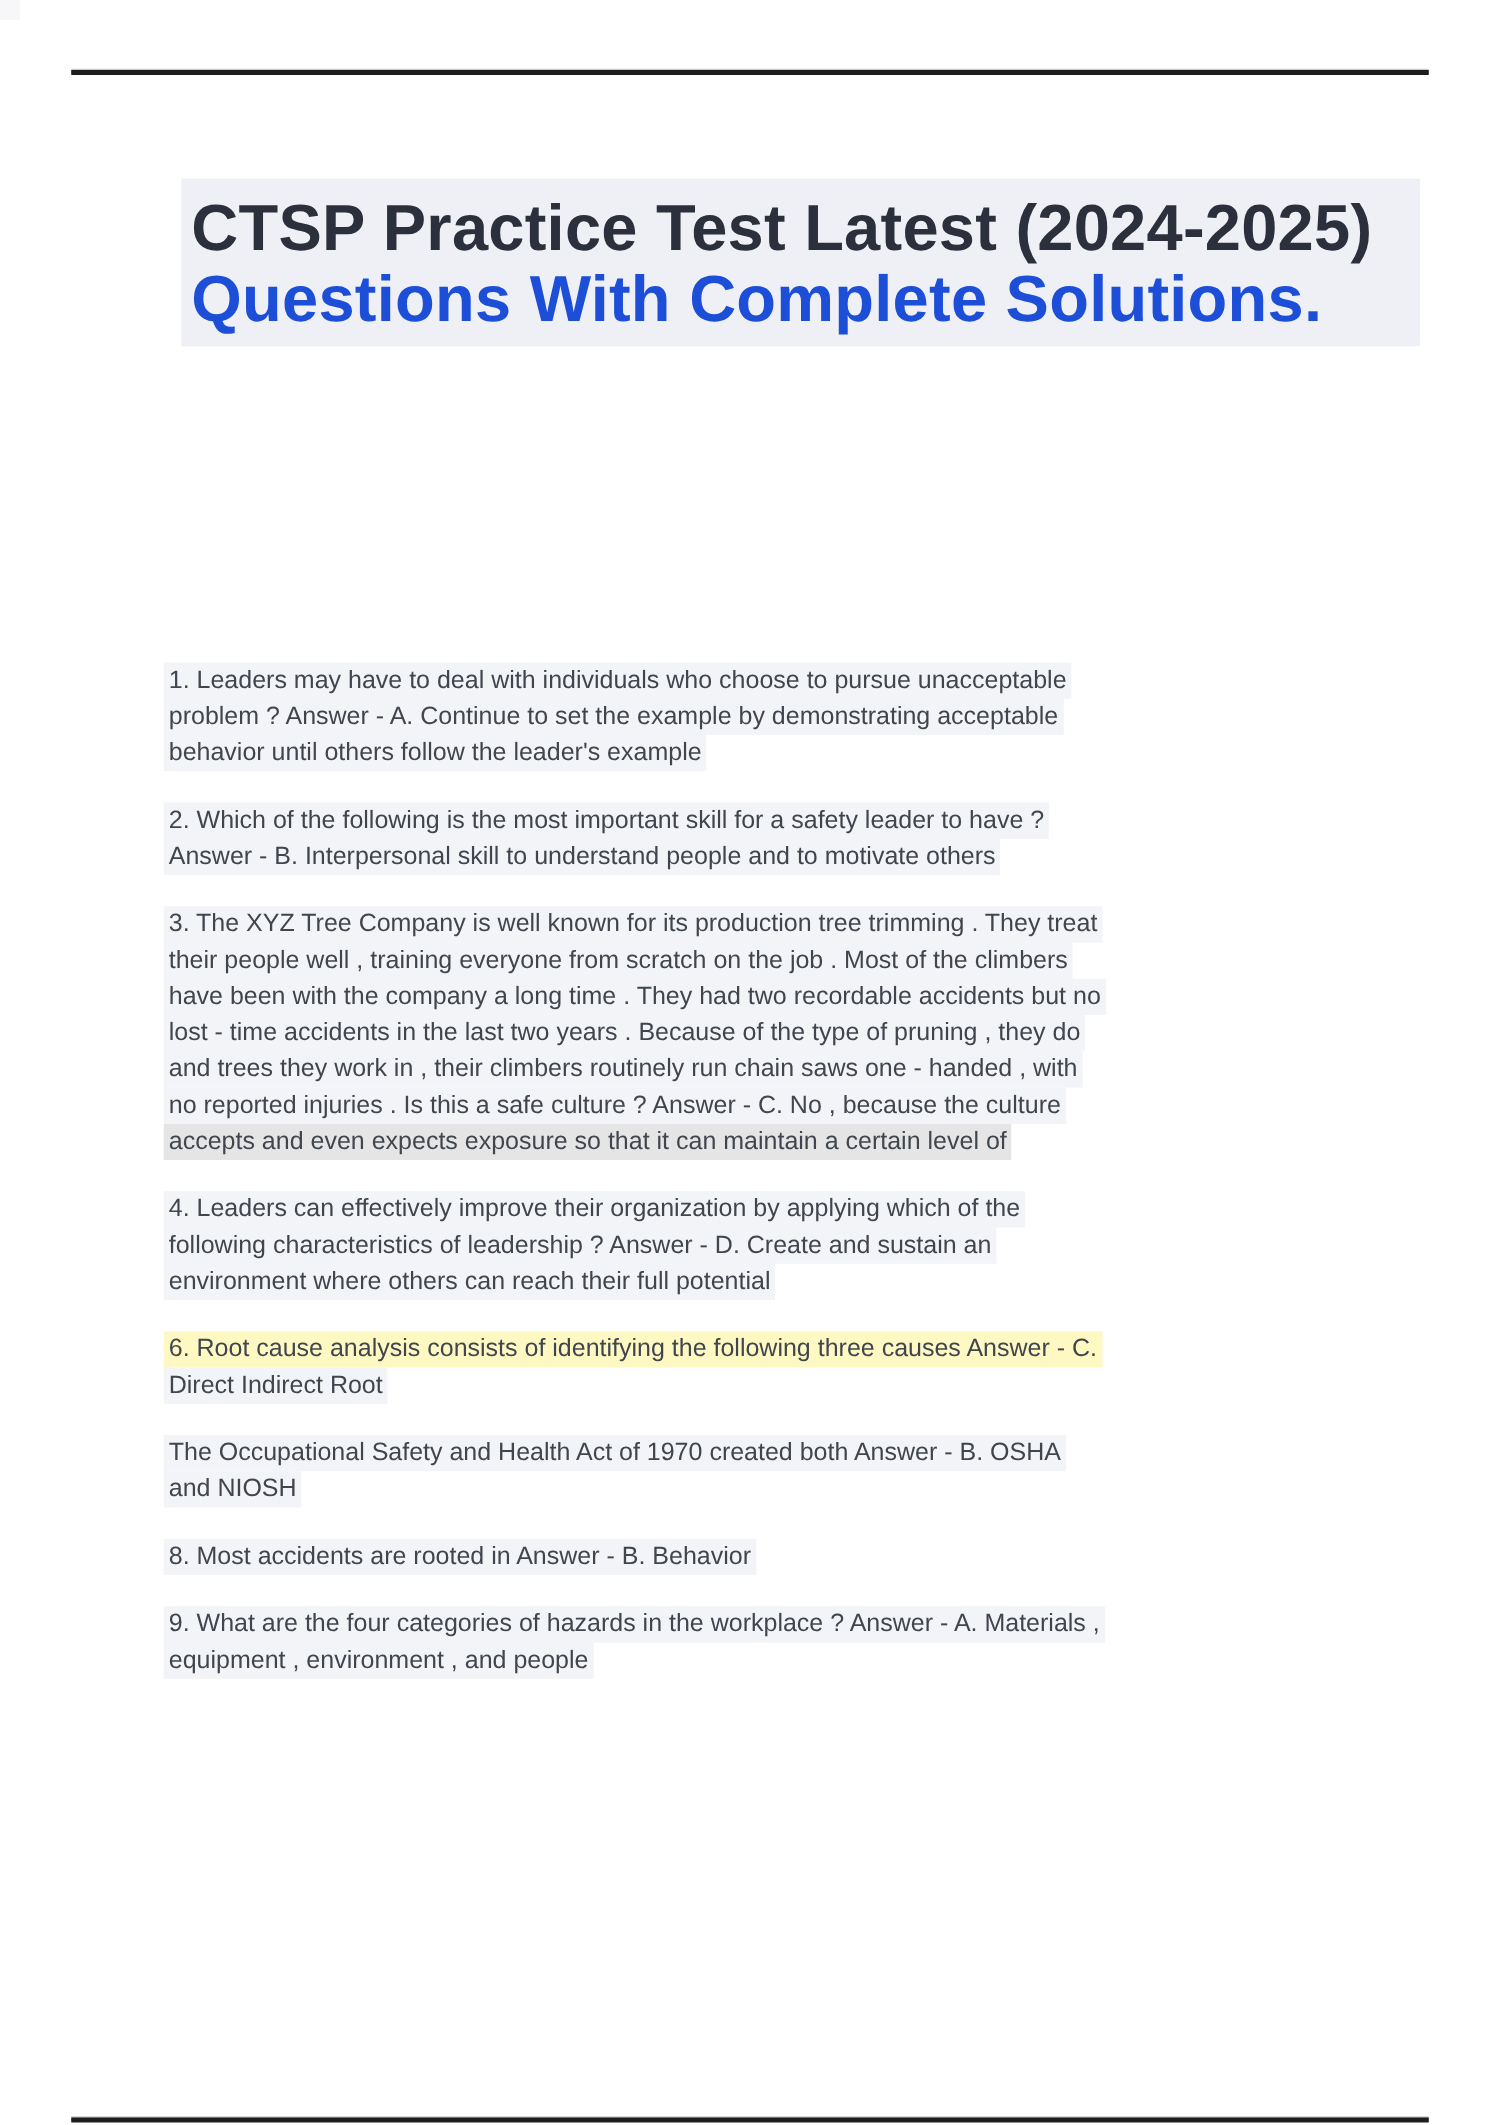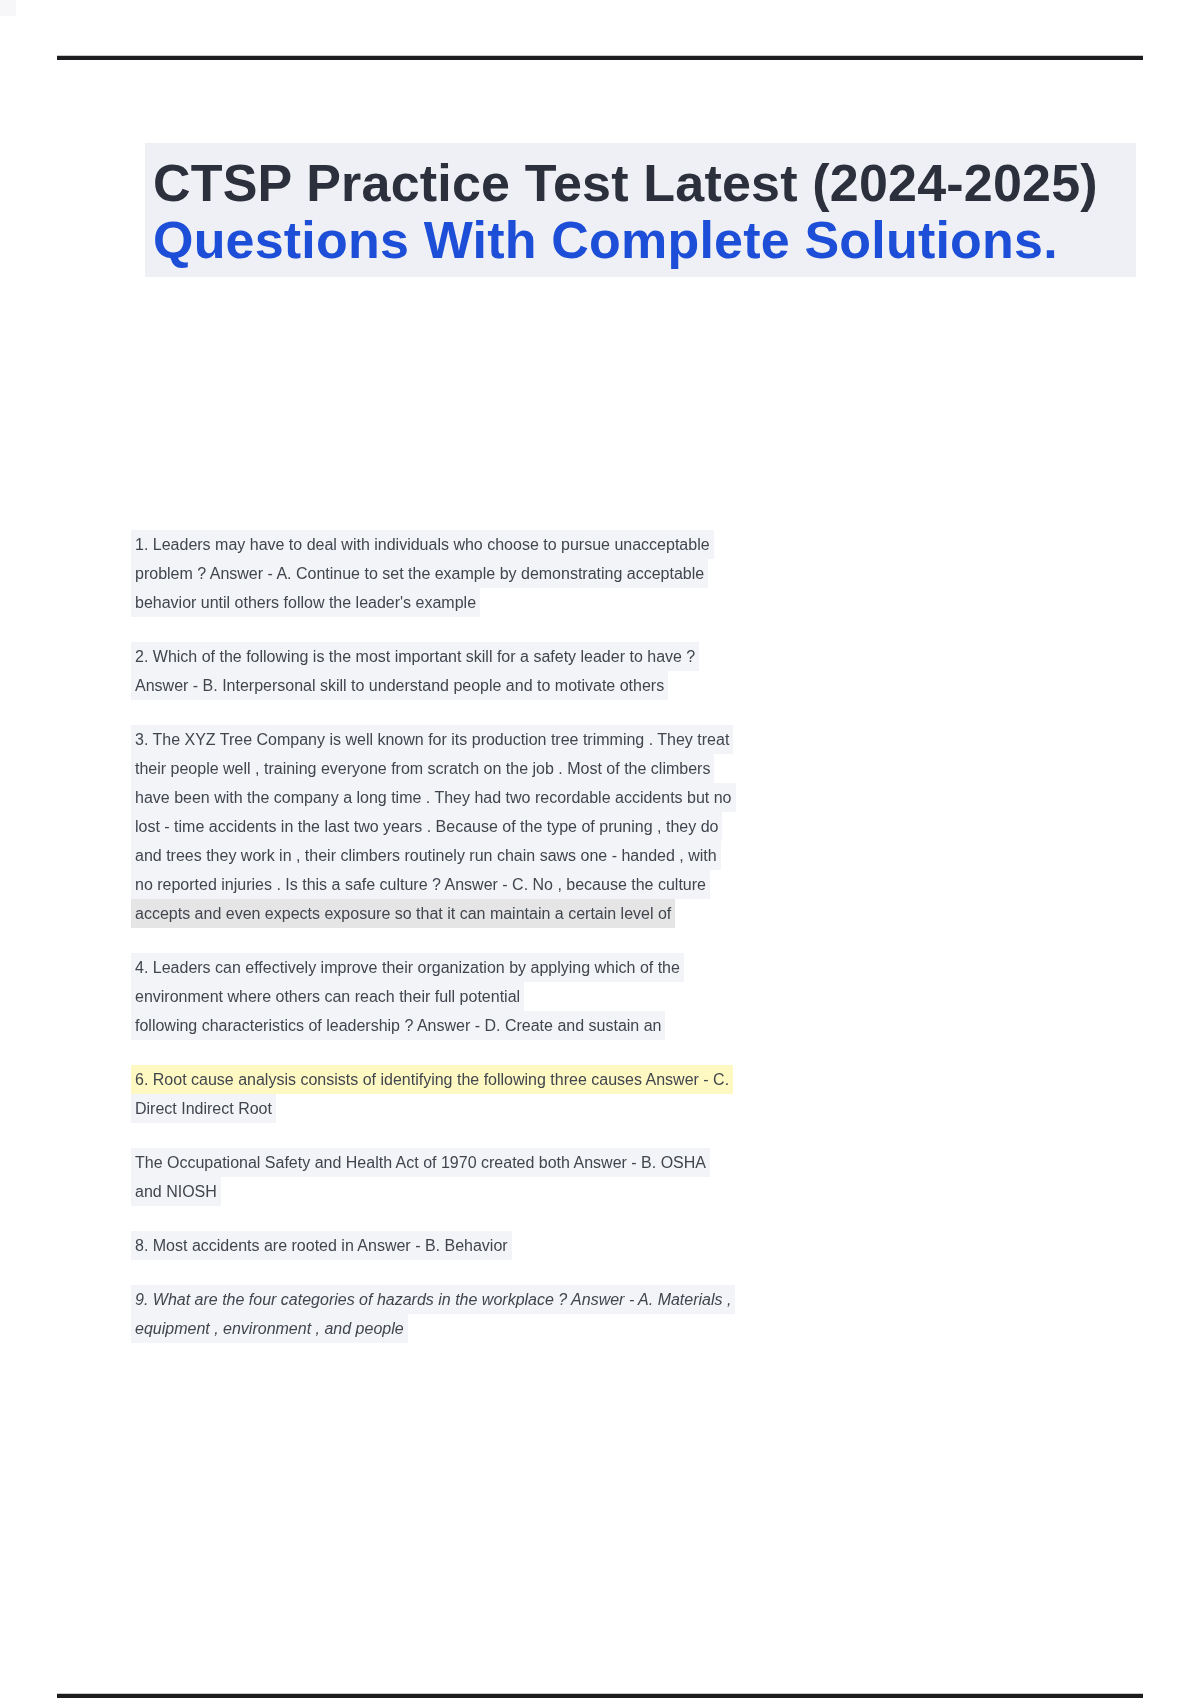--- a/index.html
+++ b/index.html
@@ -54,25 +54,25 @@
 
   .content {
     position: absolute;
     left: 135px;
     top: 530px;
     width: 860px;
   }
   .paragraph {
     margin: 0 0 25px 0;
   }
-  .paragraph:last-child { margin-bottom: 16px; font-style: italic; }
+  .paragraph:last-child { margin-bottom: 16px; }
   .text-line {
     display: table;
     white-space: nowrap;
-    font-size: 16px;
+    font-size: 20px;
     line-height: 27px;
     padding: 1px 4px;
     margin-left: -4px;
     color: #41464e;
     background: #f3f4f7;
   }
 </style>
 </head>
 <body style="background: rgb(255, 255, 255);">
 
@@ -99,22 +99,22 @@
       <span class="text-line" style="color: rgb(65, 70, 78); background: rgb(243, 244, 247);">3. The XYZ Tree Company is well known for its production tree trimming . They treat</span>
       <span class="text-line" style="color: rgb(65, 70, 78); background: rgb(243, 244, 247);">their people well , training everyone from scratch on the job . Most of the climbers</span>
       <span class="text-line" style="color: rgb(65, 70, 78); background: rgb(243, 244, 247);">have been with the company a long time . They had two recordable accidents but no</span>
       <span class="text-line" style="color: rgb(65, 70, 78); background: rgb(243, 244, 247);">lost - time accidents in the last two years . Because of the type of pruning , they do</span>
       <span class="text-line" style="color: rgb(65, 70, 78); background: rgb(243, 244, 247);">and trees they work in , their climbers routinely run chain saws one - handed , with</span>
       <span class="text-line" style="color: rgb(65, 70, 78); background: rgb(243, 244, 247);">no reported injuries . Is this a safe culture ? Answer - C. No , because the culture</span>
       <span class="text-line" style="color: rgb(65, 70, 78); background: #e5e5e5;">accepts and even expects exposure so that it can maintain a certain level of</span>
     </div>
     <div class="paragraph">
       <span class="text-line" style="color: rgb(65, 70, 78); background: rgb(243, 244, 247);">4. Leaders can effectively improve their organization by applying which of the</span>
+      <span class="text-line" style="color: rgb(65, 70, 78); background: rgb(243, 244, 247);">following characteristics of leadership ? Answer - D. Create and sustain an</span>
       <span class="text-line" style="color: rgb(65, 70, 78); background: rgb(243, 244, 247);">environment where others can reach their full potential</span>
-      <span class="text-line" style="color: rgb(65, 70, 78); background: rgb(243, 244, 247);">following characteristics of leadership ? Answer - D. Create and sustain an</span>
     </div>
     <div class="paragraph">
       <span class="text-line" style="color: rgb(65, 70, 78); background: #fef9c3;">6. Root cause analysis consists of identifying the following three causes Answer - C.</span>
       <span class="text-line" style="color: rgb(65, 70, 78); background: rgb(243, 244, 247);">Direct Indirect Root</span>
     </div>
     <div class="paragraph">
       <span class="text-line" style="color: rgb(65, 70, 78); background: rgb(243, 244, 247);">The Occupational Safety and Health Act of 1970 created both Answer - B. OSHA</span>
       <span class="text-line" style="color: rgb(65, 70, 78); background: rgb(243, 244, 247);">and NIOSH</span>
     </div>
     <div class="paragraph">

